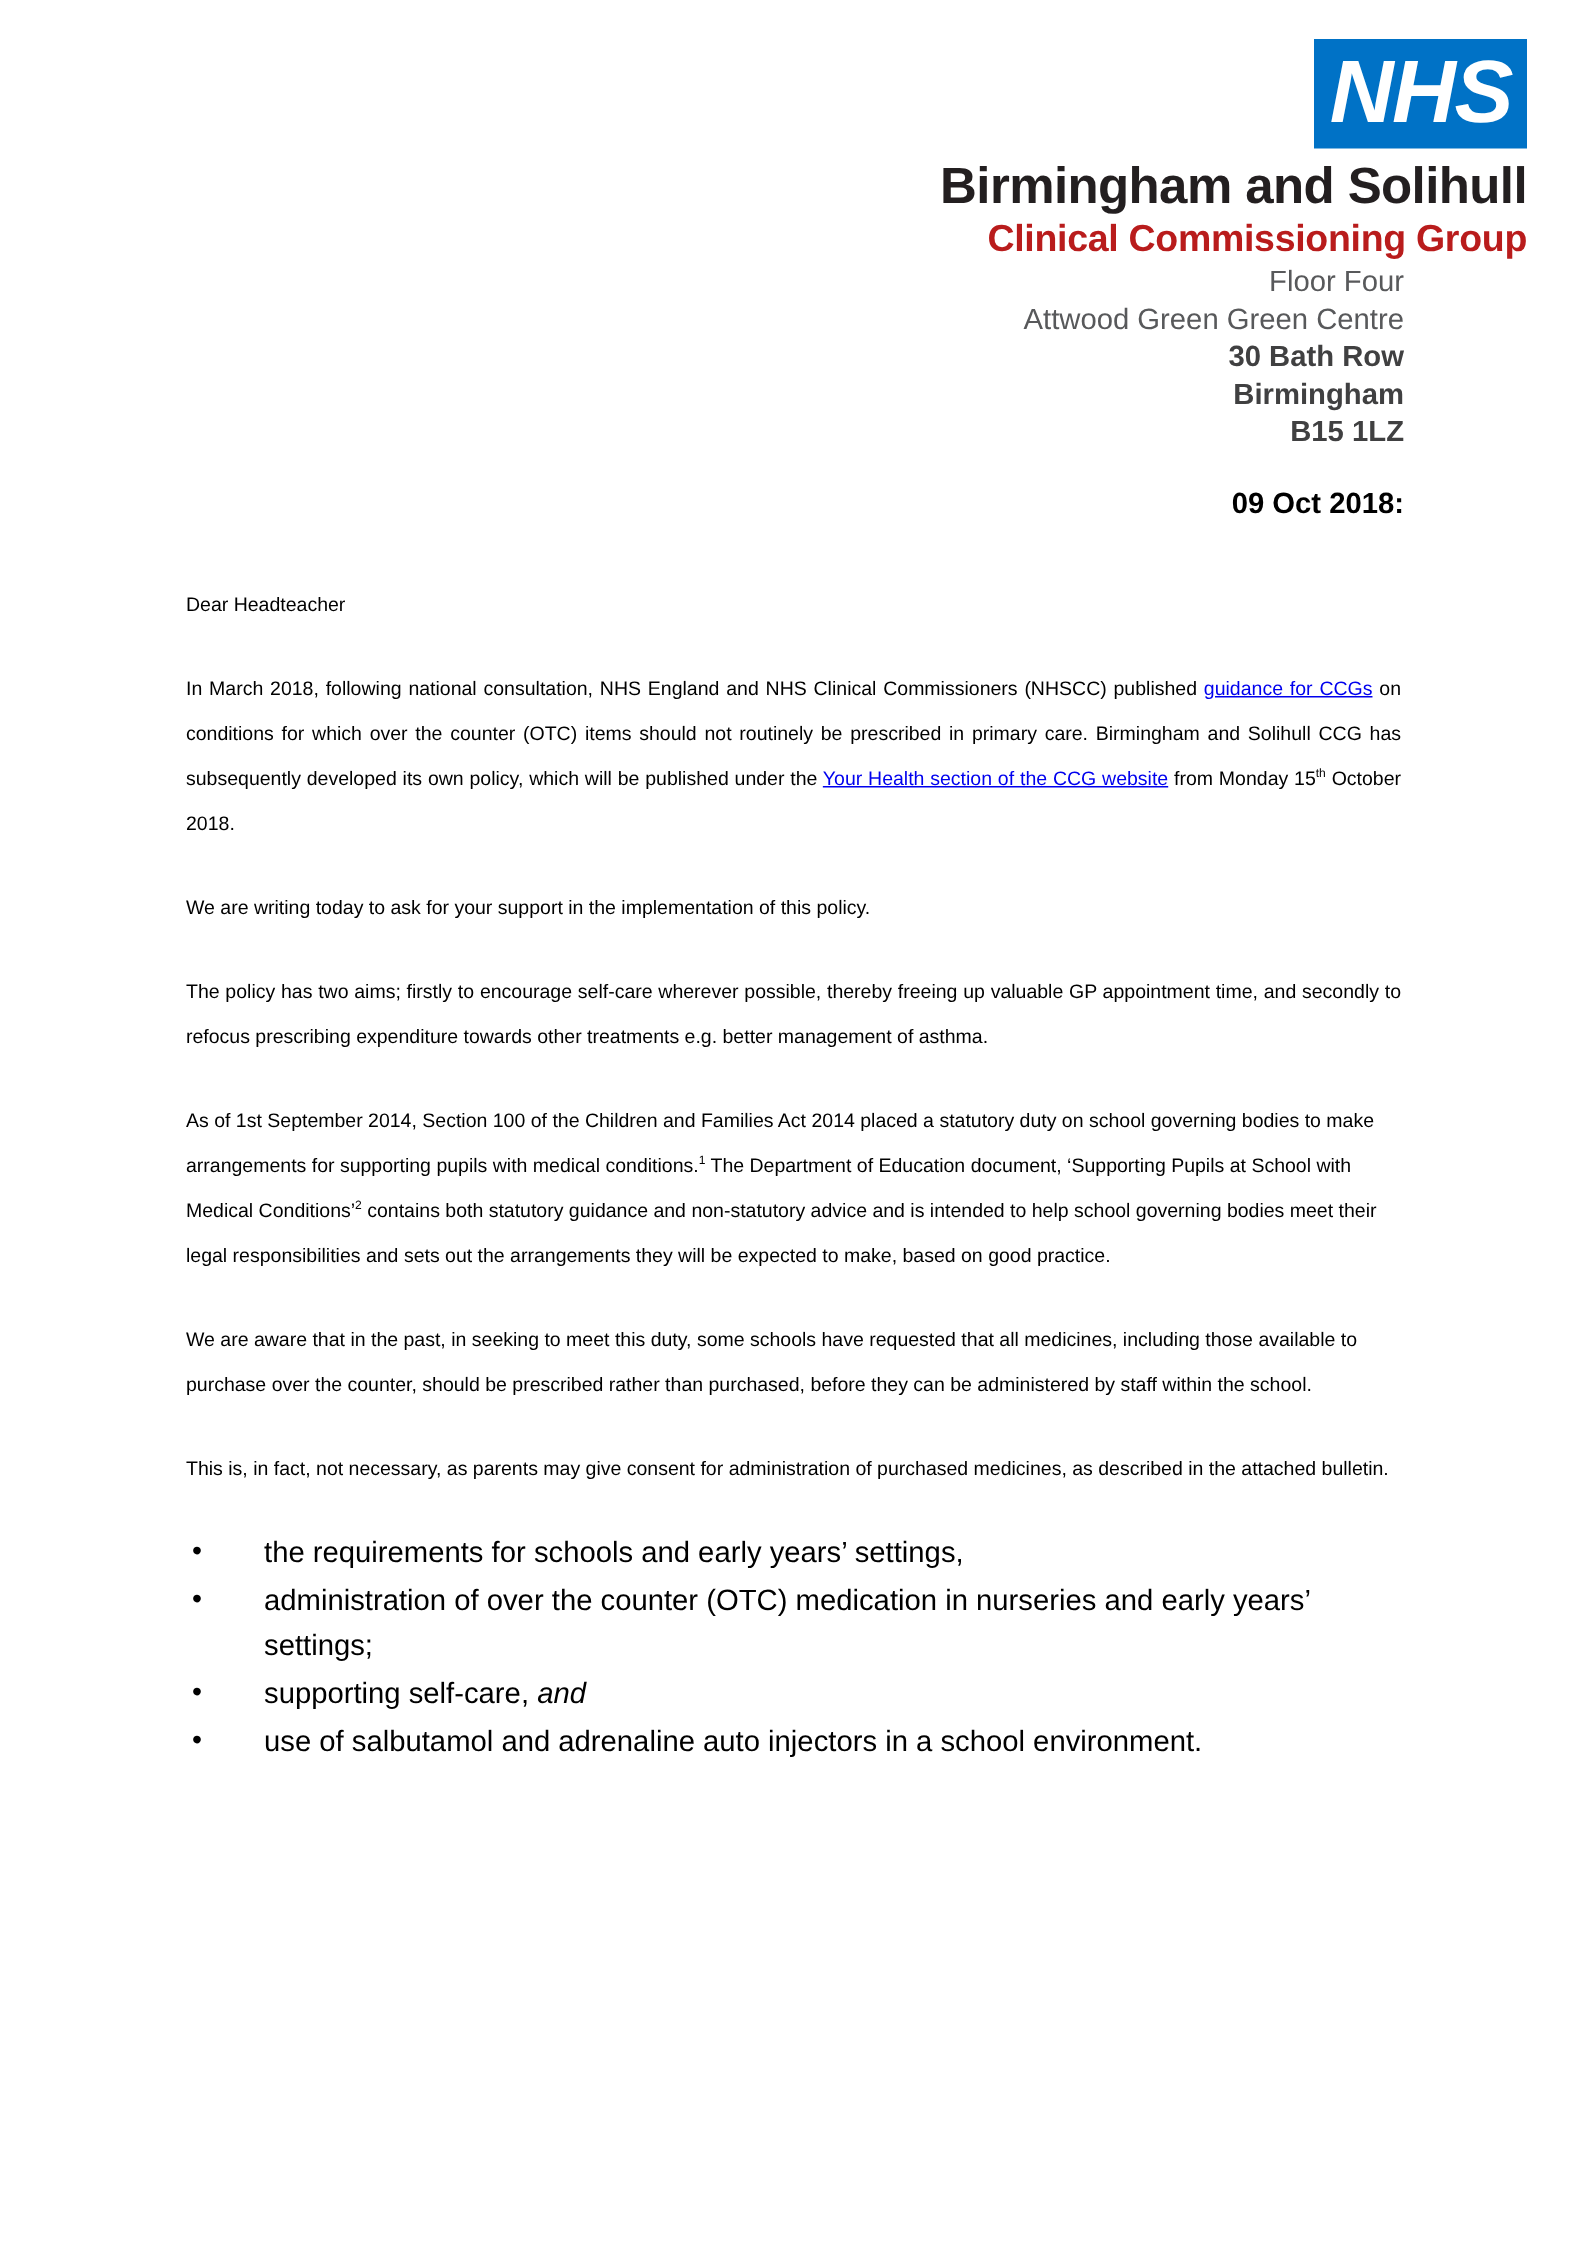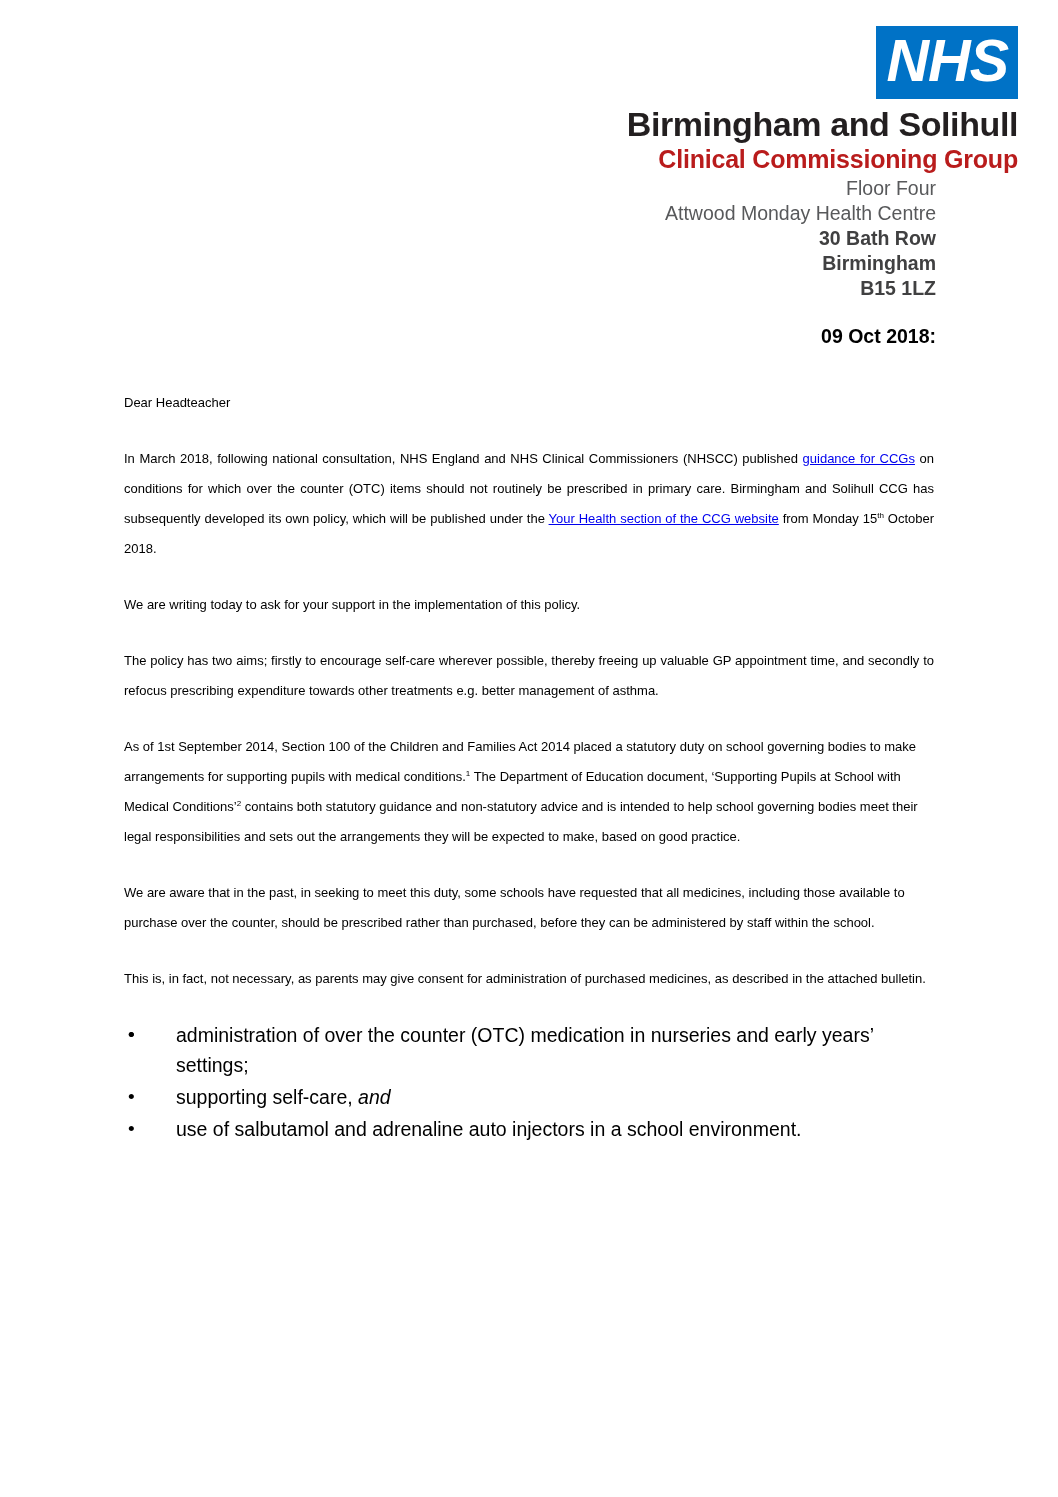--- a/index.html
+++ b/index.html
@@ -155,21 +155,21 @@
 <div class="page">
 
   <div class="logo-block">
     <div class="nhs-badge">NHS</div>
     <div class="logo-org">Birmingham and Solihull</div>
     <div class="logo-sub">Clinical Commissioning Group</div>
   </div>
 
   <div class="address-block">
     <div class="address-line">Floor Four</div>
-    <div class="address-line">Attwood Monday Health Centre</div>
+    <div class="address-line">Attwood Green Green Centre</div>
     <div class="address-line bold">30 Bath Row</div>
     <div class="address-line bold">Birmingham</div>
     <div class="address-line bold">B15 1LZ</div>
   </div>
 
   <div class="date-line">09 Oct 2018:</div>
 
   <div class="body-area">
 
     <p class="para left salutation">Dear Headteacher</p>
@@ -186,21 +186,21 @@
       <span>As of 1st September 2014, Section 100 of the Children and Families Act 2014 placed a statutory duty on school governing bodies to make arrangements for supporting pupils with medical conditions.</span><sup>1</sup><span> The Department of Education document, ‘Supporting Pupils at School with Medical Conditions’</span><sup>2</sup><span> contains both statutory guidance and non-statutory advice and is intended to help school governing bodies meet their legal responsibilities and sets out the arrangements they will be expected to make, based on good practice.</span>
     </p>
 
     <p class="para left">We are aware that in the past, in seeking to meet this duty, some schools have requested that all medicines, including those available to purchase over the counter, should be prescribed rather than purchased, before they can be administered by staff within the school.</p>
 
     <p class="para left">This is, in fact, not necessary, as parents may give consent for administration of purchased medicines, as described in the attached bulletin.</p>
 
 
     <ul class="bullets">
       <li>
-        <span class="dot">•</span><em></em>
+        <span class="dot">•</span><span>the requirements for schools and early years’ settings,</span><em></em>
       </li>
       <li>
         <span class="dot">•</span><span>administration of over the counter (OTC) medication in nurseries and early years’ settings;</span><em></em>
       </li>
       <li>
         <span class="dot">•</span><span>supporting self-care, </span><em>and</em>
       </li>
       <li>
         <span class="dot">•</span><span>use of salbutamol and adrenaline auto injectors in a school environment.</span><em></em>
       </li>

